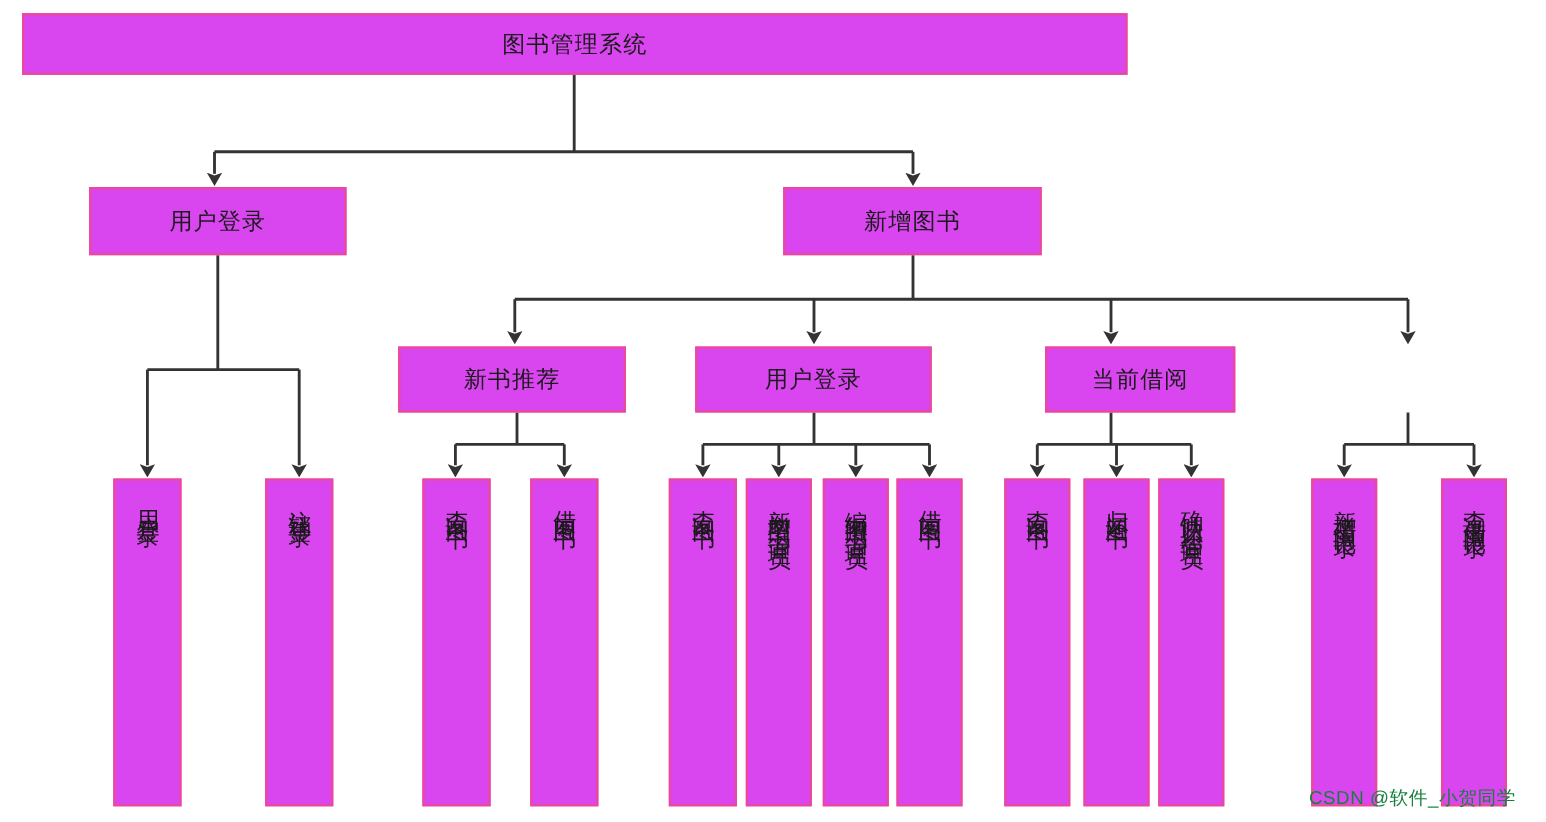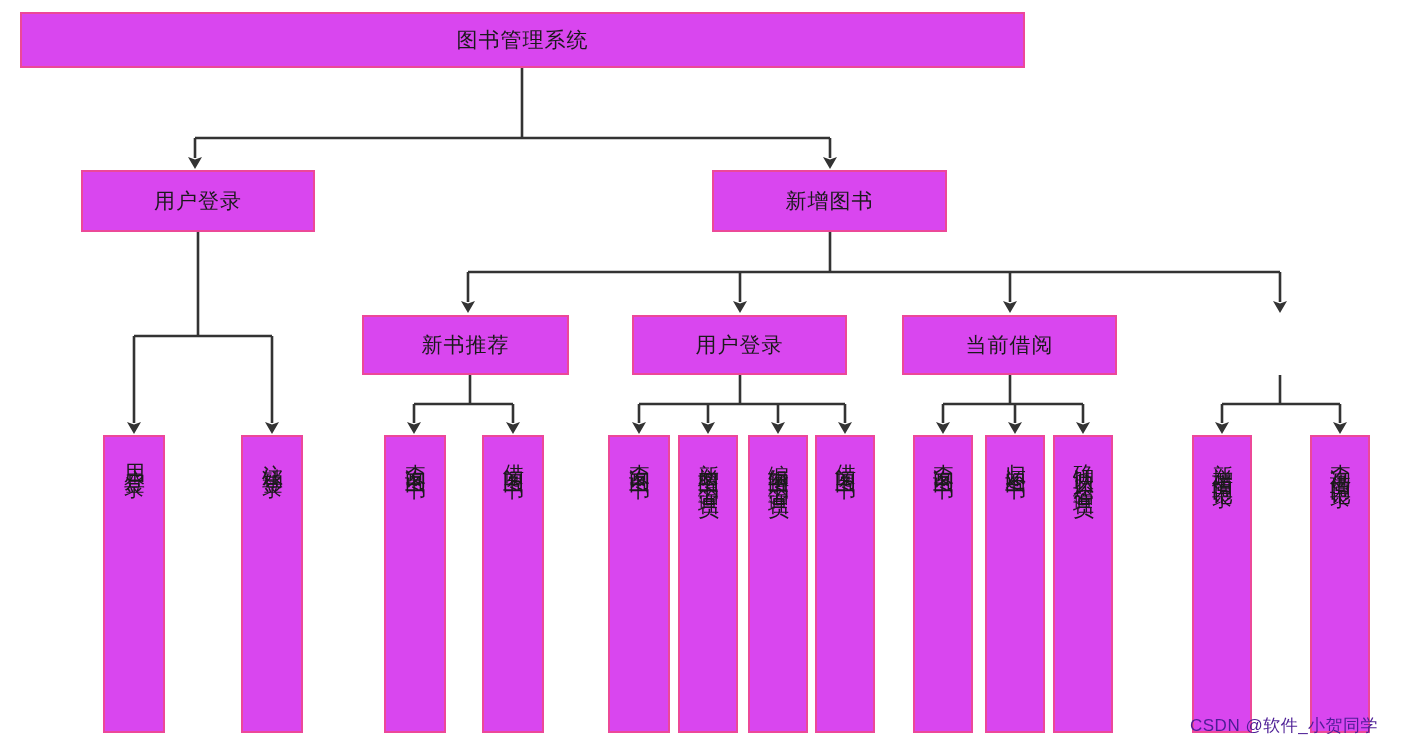--- a/index.html
+++ b/index.html
@@ -53,21 +53,21 @@
   }
   .node.vertical .label {
     writing-mode: vertical-rl;
     text-orientation: upright;
     font-size: 21px;
     letter-spacing: 5px;
     line-height: 1;
   }
   .watermark {
     position: absolute;
-    color: #4c1d95;
+    color: #15803d;
     font-size: 17px;
     letter-spacing: 0.5px;
     white-space: nowrap;
     user-select: none;
   }
 </style>
 </head>
 <body>
 
 <div id="canvas">
@@ -133,21 +133,21 @@
   <div class="node horizontal" style="left: 712px; top: 170px; width: 235px; height: 62px;">
     <span class="label">新增图书</span>
   </div>
 
   <div class="node horizontal" style="left: 362px; top: 315px; width: 207px; height: 60px;">
     <span class="label">新书推荐</span>
   </div>
   <div class="node horizontal" style="left: 632px; top: 315px; width: 215px; height: 60px;">
     <span class="label">用户登录</span>
   </div>
-  <div class="node horizontal" style="left: 902px; top: 315px; width: 215px; height: 60px;">
+  <div class="node horizontal" style="left: 950px; top: 315px; width: 173px; height: 60px;">
     <span class="label">当前借阅</span>
   </div>
 
   <div class="node vertical" style="left: 103px; top: 435px; width: 62px; height: 298px;">
     <span class="label">用户登录</span>
   </div>
   <div class="node vertical" style="left: 241px; top: 435px; width: 62px; height: 298px;">
     <span class="label">注销登录</span>
   </div>
   <div class="node vertical" style="left: 384px; top: 435px; width: 62px; height: 298px;">

